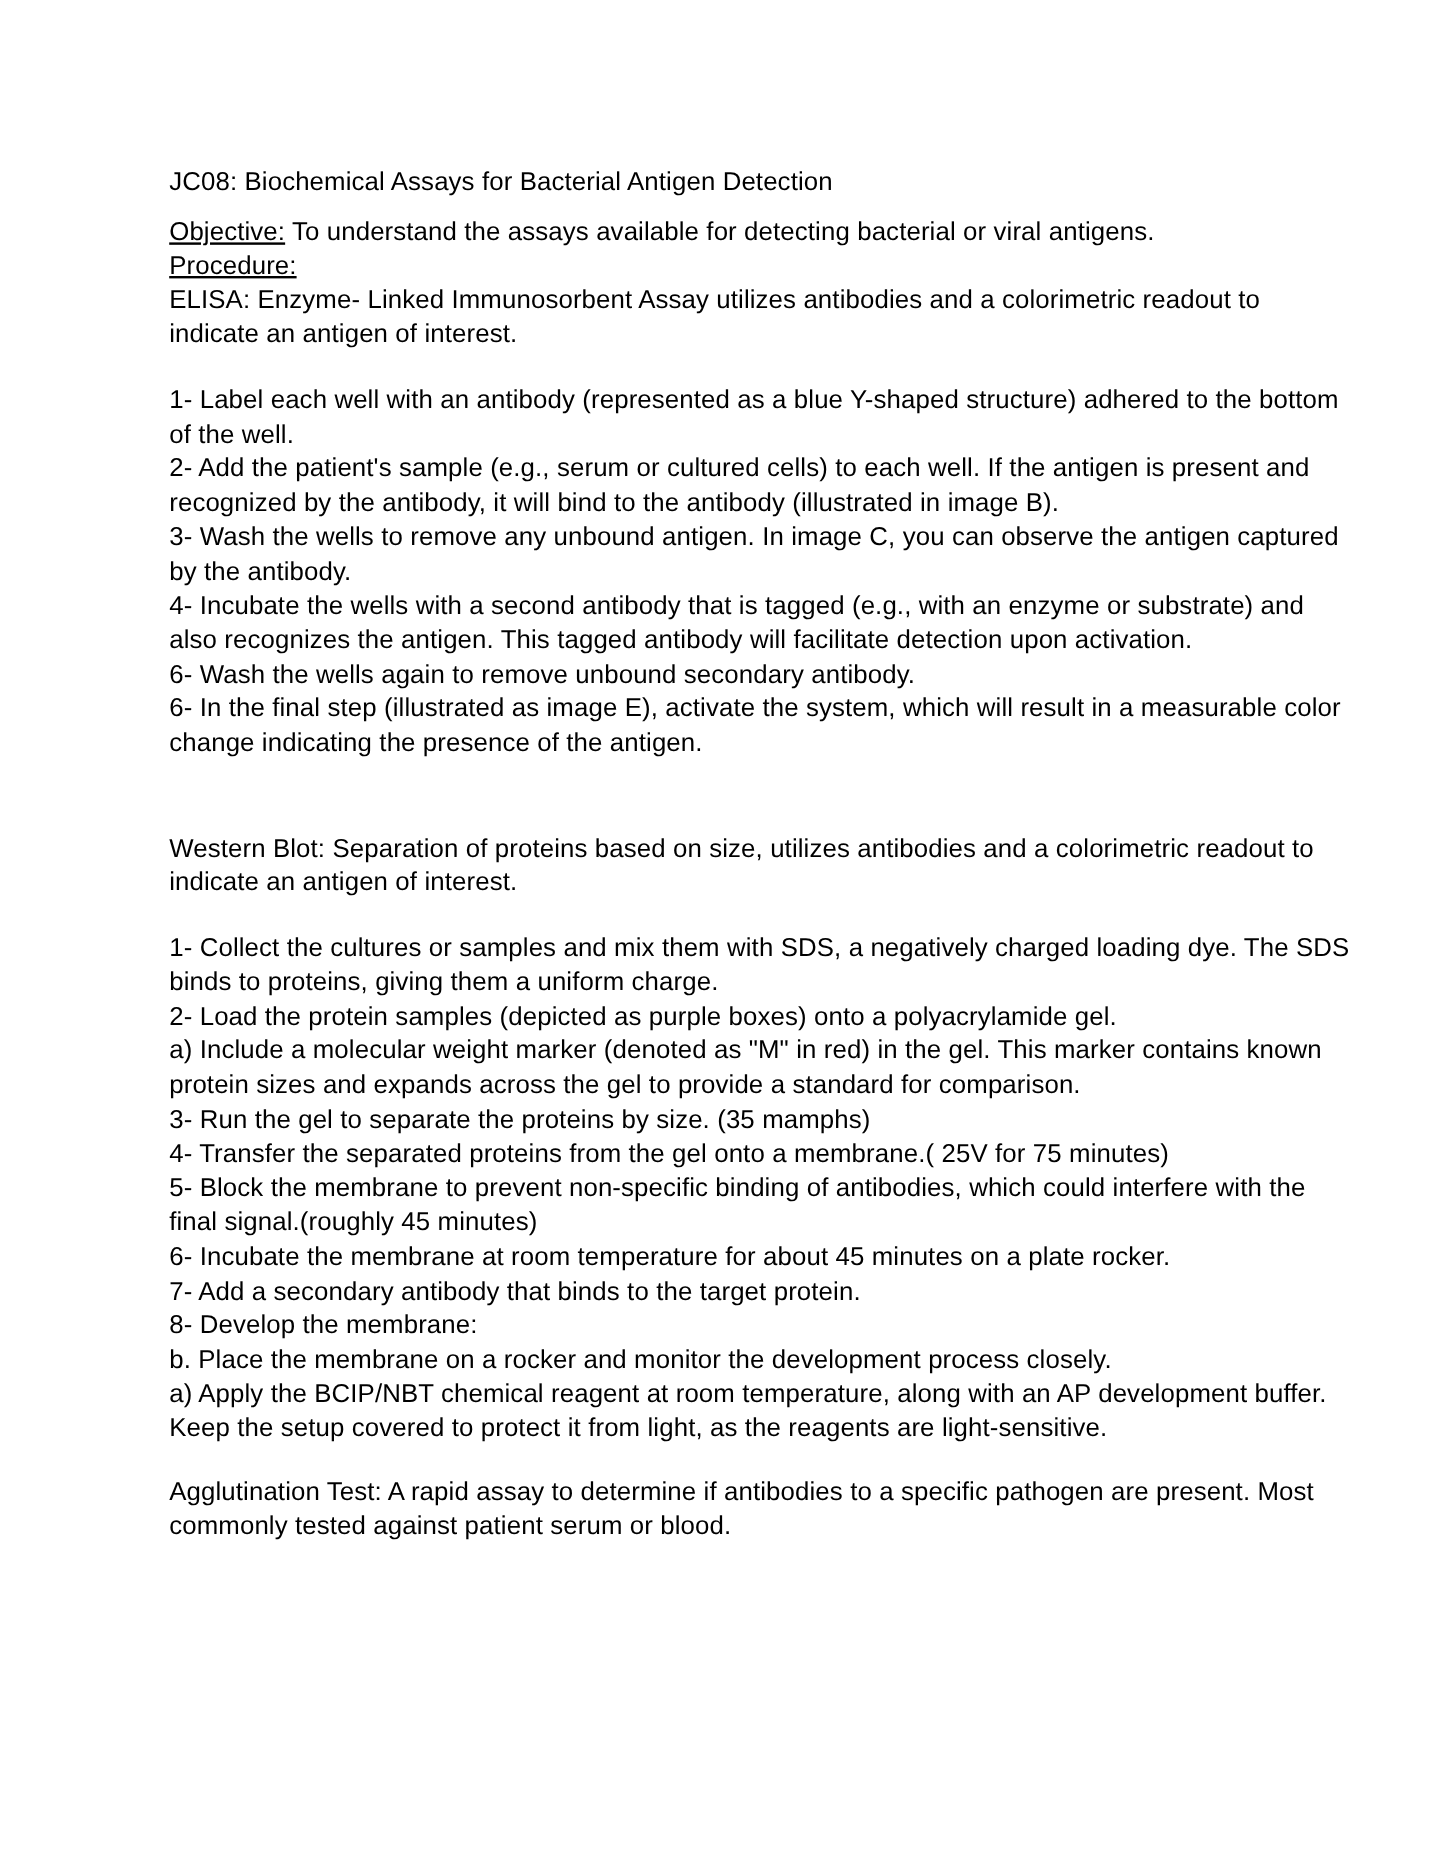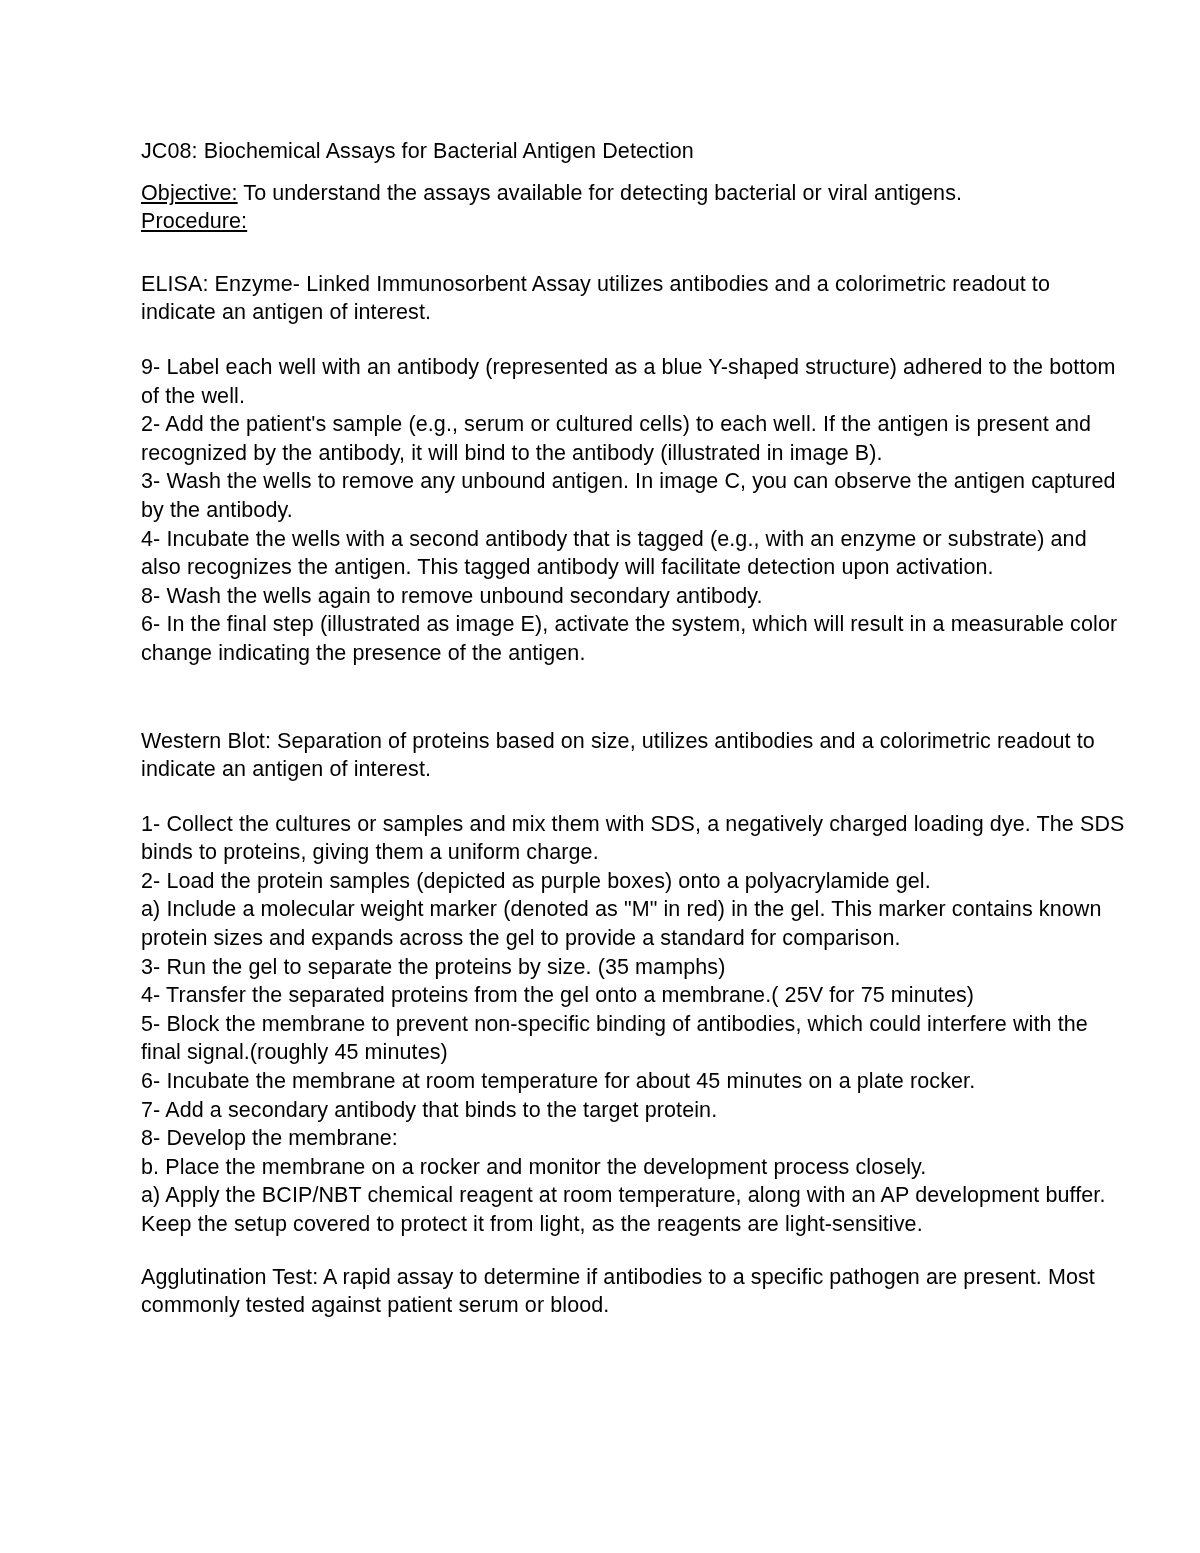--- a/index.html
+++ b/index.html
@@ -20,44 +20,44 @@
     height: 1553px;
     padding: 137px 72px 0 141px;
     font-size: 21.5px;
     line-height: 28.6px;
     letter-spacing: 0.1px;
   }
   p { margin: 0; }
   .underline { text-decoration: underline; }
   .objective-paragraph   { margin-top: 13px; }
   .procedure-heading     { }
-  .elisa-intro           { margin-top: 34px; }
+  .elisa-intro           { }
   .steps                 { margin-top: 26px; }
   .western-intro         { margin-top: 59px; }
   .agglutination-intro   { margin-top: 24px; }
 </style>
 </head>
 <body>
 
 <div class="page">
 
   <p class="title">JC08: Biochemical Assays for Bacterial Antigen Detection</p>
 
   <p class="objective-paragraph"><span class="underline">Objective:</span><span> To understand the assays available for detecting bacterial or viral antigens.</span></p>
 
   <p class="procedure-heading underline">Procedure:</p>
 
   <p class="elisa-intro">ELISA: Enzyme- Linked Immunosorbent Assay utilizes antibodies and a colorimetric readout to indicate an antigen of interest.</p>
 
   <div class="steps">
-    <p>9- Label each well with an antibody (represented as a blue Y-shaped structure) adhered to the bottom of the well.</p>
+    <p>1- Label each well with an antibody (represented as a blue Y-shaped structure) adhered to the bottom of the well.</p>
     <p>2- Add the patient's sample (e.g., serum or cultured cells) to each well. If the antigen is present and recognized by the antibody, it will bind to the antibody (illustrated in image B).</p>
     <p>3- Wash the wells to remove any unbound antigen. In image C, you can observe the antigen captured by the antibody.</p>
     <p>4- Incubate the wells with a second antibody that is tagged (e.g., with an enzyme or substrate) and also recognizes the antigen. This tagged antibody will facilitate detection upon activation.</p>
-    <p>8- Wash the wells again to remove unbound secondary antibody.</p>
+    <p>6- Wash the wells again to remove unbound secondary antibody.</p>
     <p>6- In the final step (illustrated as image E), activate the system, which will result in a measurable color change indicating the presence of the antigen.</p>
   </div>
 
   <p class="western-intro">Western Blot: Separation of proteins based on size, utilizes antibodies and a colorimetric readout to indicate an antigen of interest.</p>
 
   <div class="steps">
     <p>1- Collect the cultures or samples and mix them with SDS, a negatively charged loading dye. The SDS binds to proteins, giving them a uniform charge.</p>
     <p>2- Load the protein samples (depicted as purple boxes) onto a polyacrylamide gel.</p>
     <p>a) Include a molecular weight marker (denoted as "M" in red) in the gel. This marker contains known protein sizes and expands across the gel to provide a standard for comparison.</p>
     <p>3- Run the gel to separate the proteins by size. (35 mamphs)</p>

